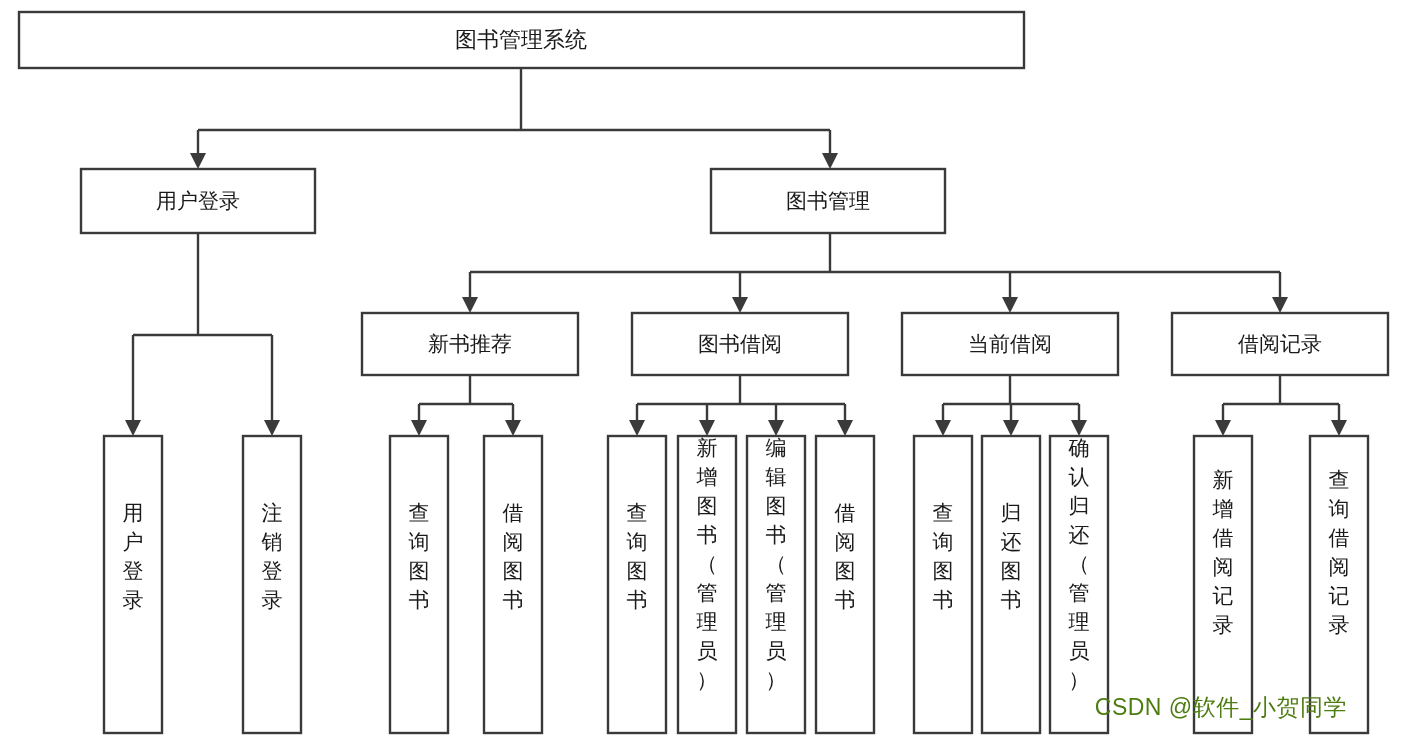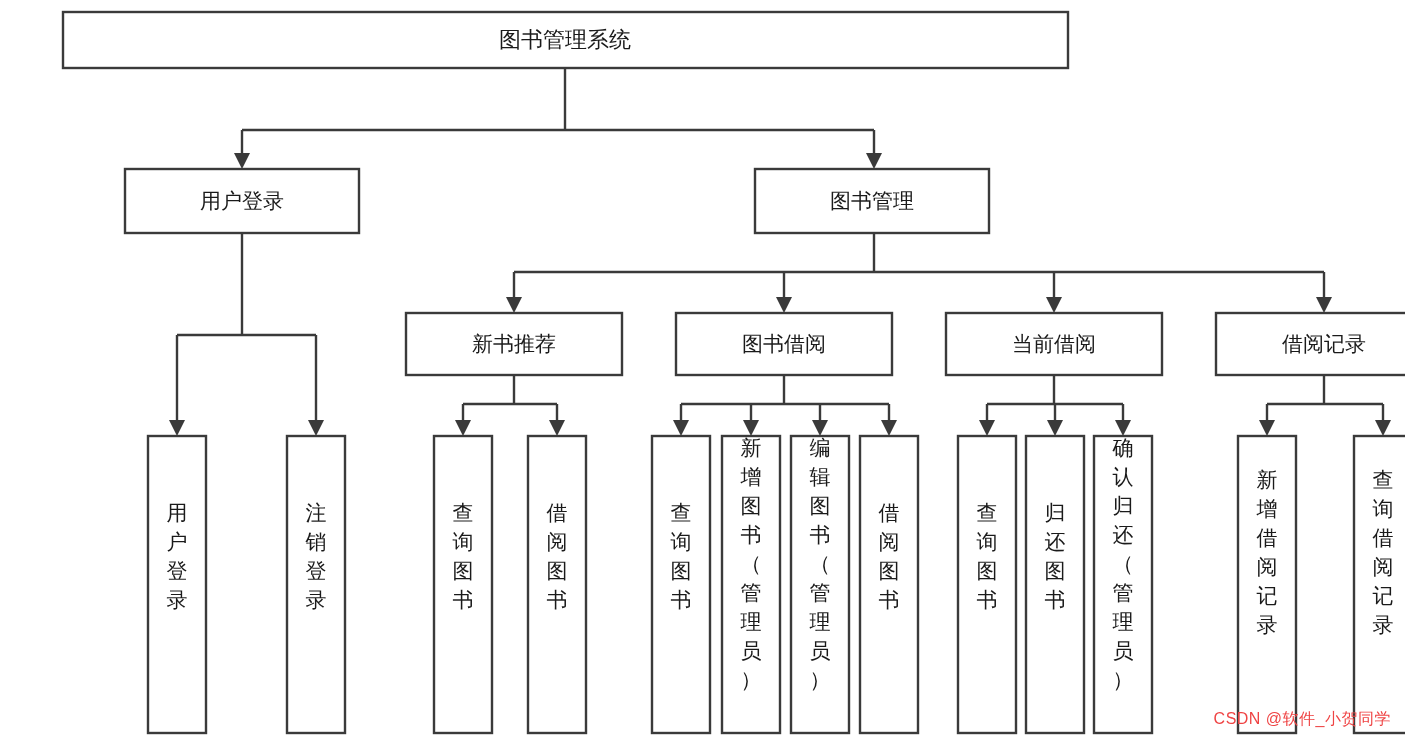--- a/index.html
+++ b/index.html
@@ -11,21 +11,20 @@
     width: 1405px;
     height: 747px;
     font-family: "Liberation Sans", "DejaVu Sans", sans-serif;
     overflow: hidden;
     position: relative;
   }
   #diagram-root {
     position: relative;
     width: 1357px;
     height: 747px;
-    margin-left: 44px;
   }
   svg.diagram-svg {
     position: absolute;
     top: 0;
     left: 0;
     width: 1405px;
     height: 747px;
     display: block;
   }
   .node-box {
@@ -55,24 +54,24 @@
     font-size: 21px;
     fill: #1a1a1a;
     text-anchor: middle;
   }
   .title-label {
     font-size: 22px;
   }
   .watermark {
     position: absolute;
     right: 10px;
-    bottom: 17px;
-    font-family: "Liberation Sans", "DejaVu Sans", sans-serif;
-    font-size: 16px;
-    color: #ef4444;
+    bottom: 24px;
+    font-family: "Liberation Sans", "DejaVu Sans", sans-serif;
+    font-size: 23px;
+    color: #4d7c0f;
     white-space: nowrap;
     letter-spacing: 0.5px;
   }
 </style>
 </head>
 <body>
 
 <div id="diagram-root">
   <svg class="diagram-svg" viewBox="0 0 1405 747" xmlns="http://www.w3.org/2000/svg">
 

